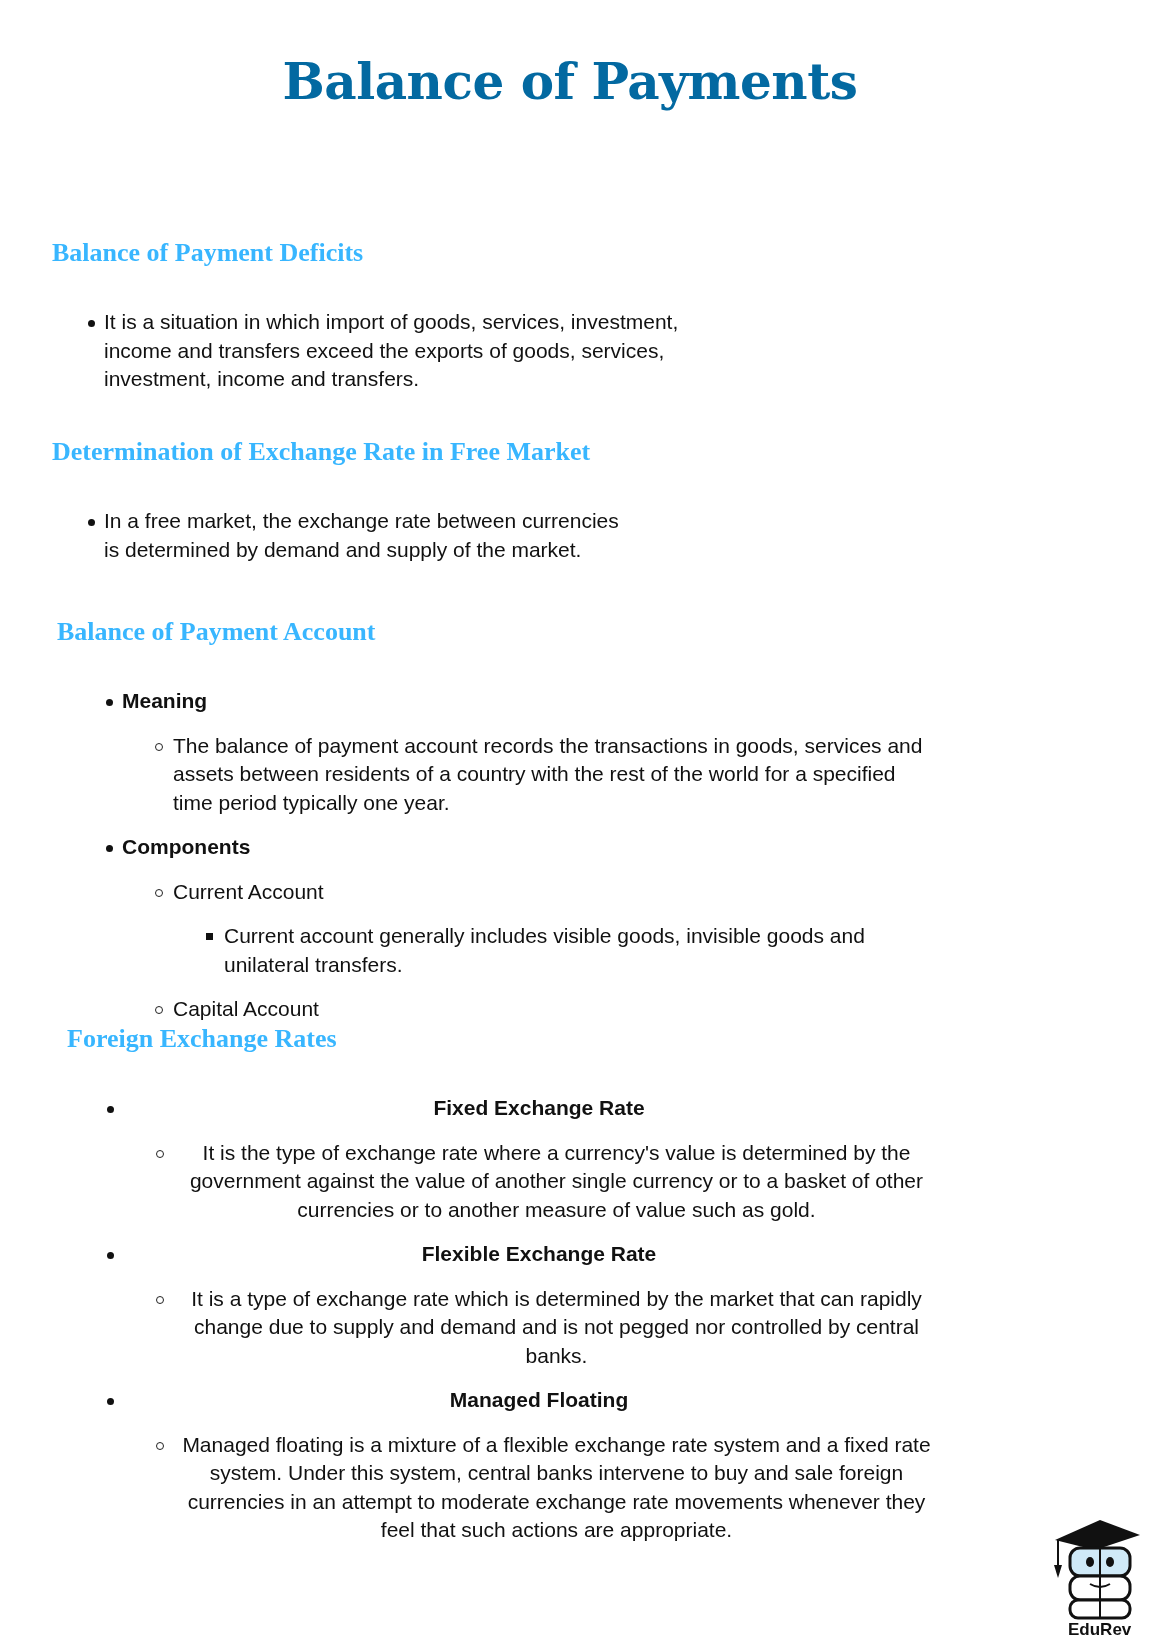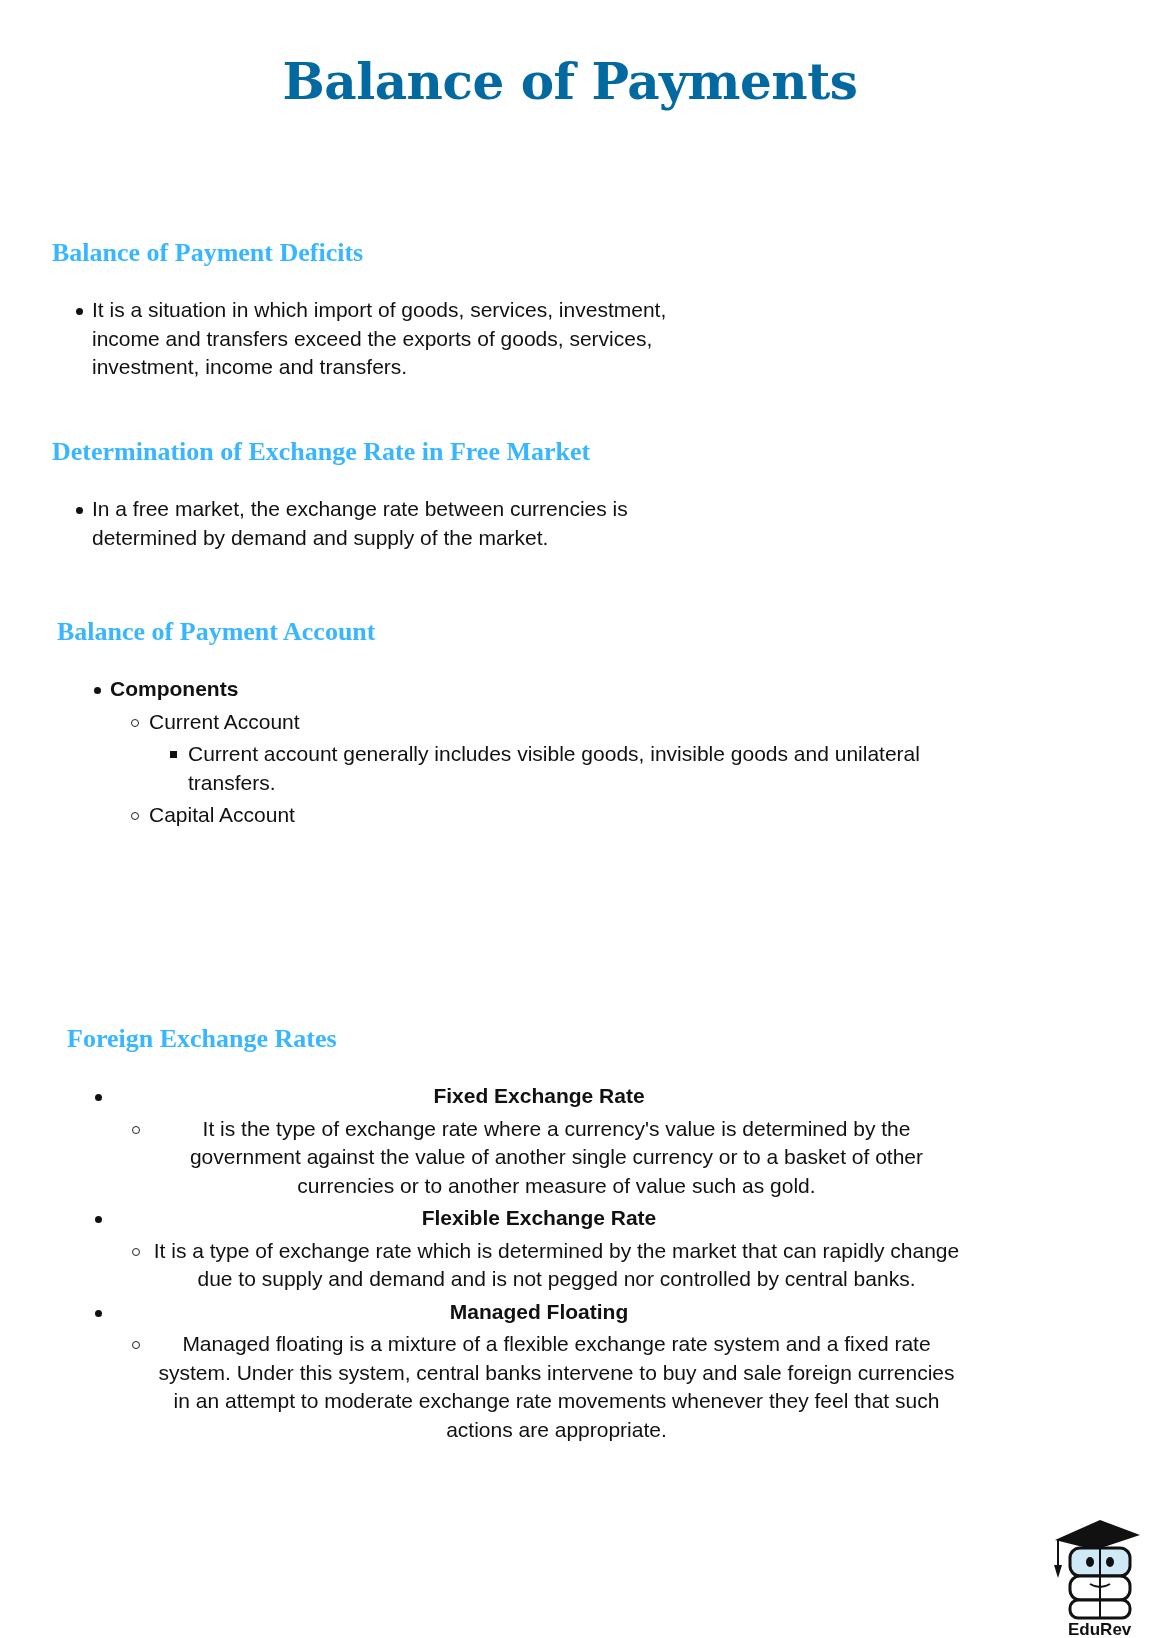--- a/index.html
+++ b/index.html
@@ -4,21 +4,21 @@
 <style>
   html, body { margin: 0; padding: 0; background: #ffffff; }
   body { width: 1170px; height: 1638px; position: relative; overflow: hidden;
          font-family: "Liberation Sans", sans-serif; color: #111; }
   .title { position: absolute; top: 52px; left: 0; width: 1140px; text-align: center;
            font-family: "DejaVu Serif", serif; font-weight: bold; font-size: 50px;
            color: #0369a1; letter-spacing: -0.5px; }
   .h2 { position: absolute; font-family: Liberation Serif, serif; font-weight: bold;
         font-size: 26px; color: #38b6ff; margin: 0; }
   .body-text { font-size: 21px; line-height: 28.5px; color: #111; }
-  ul { margin: 4px; padding: 0; list-style: none; }
+  ul { margin: 16px; padding: 0; list-style: none; }
   .l1 { position: relative; padding-left: 36px; }
   .l1::before { content: ""; position: absolute; left: 20px; top: 12px; width: 7px; height: 7px;
                 border-radius: 50%; background: #111; }
   .l2 { position: relative; padding-left: 35px; }
   .l2::before { content: ""; position: absolute; left: 17px; top: 11px; width: 6px; height: 6px;
                 border-radius: 50%; border: 1.3px solid #222; background: #fff; }
   .l3 { position: relative; padding-left: 35px; }
   .l3::before { content: ""; position: absolute; left: 17px; top: 11px; width: 7px; height: 7px;
                 background: #111; }
   .bold { font-weight: bold; }
@@ -41,20 +41,26 @@
 <h2 class="h2" style="left:52px; top:437px;">Determination of Exchange Rate in Free Market</h2>
 <div class="section body-text" style="left:52px; top:491px; width:600px;">
   <ul>
     <li class="l1">In a free market, the exchange rate between currencies is determined by demand and supply of the market.</li>
   </ul>
 </div>
 
 <h2 class="h2" style="left:57px; top:617px;">Balance of Payment Account</h2>
 <div class="section body-text" style="left:70px; top:671px; width:900px;">
   <ul>
+    <li class="l1">
+      <span class="bold">Meaning</span>
+      <ul>
+        <li class="l2">The balance of payment account records the transactions in goods, services and assets between residents of a country with the rest of the world for a specified time period typically one year.</li>
+      </ul>
+    </li>
     <li class="l1">
       <span class="bold">Components</span>
       <ul>
         <li class="l2">
           <span>Current Account</span>
           <ul>
             <li class="l3">Current account generally includes visible goods, invisible goods and unilateral transfers.</li>
           </ul>
         </li>
         <li class="l2">

